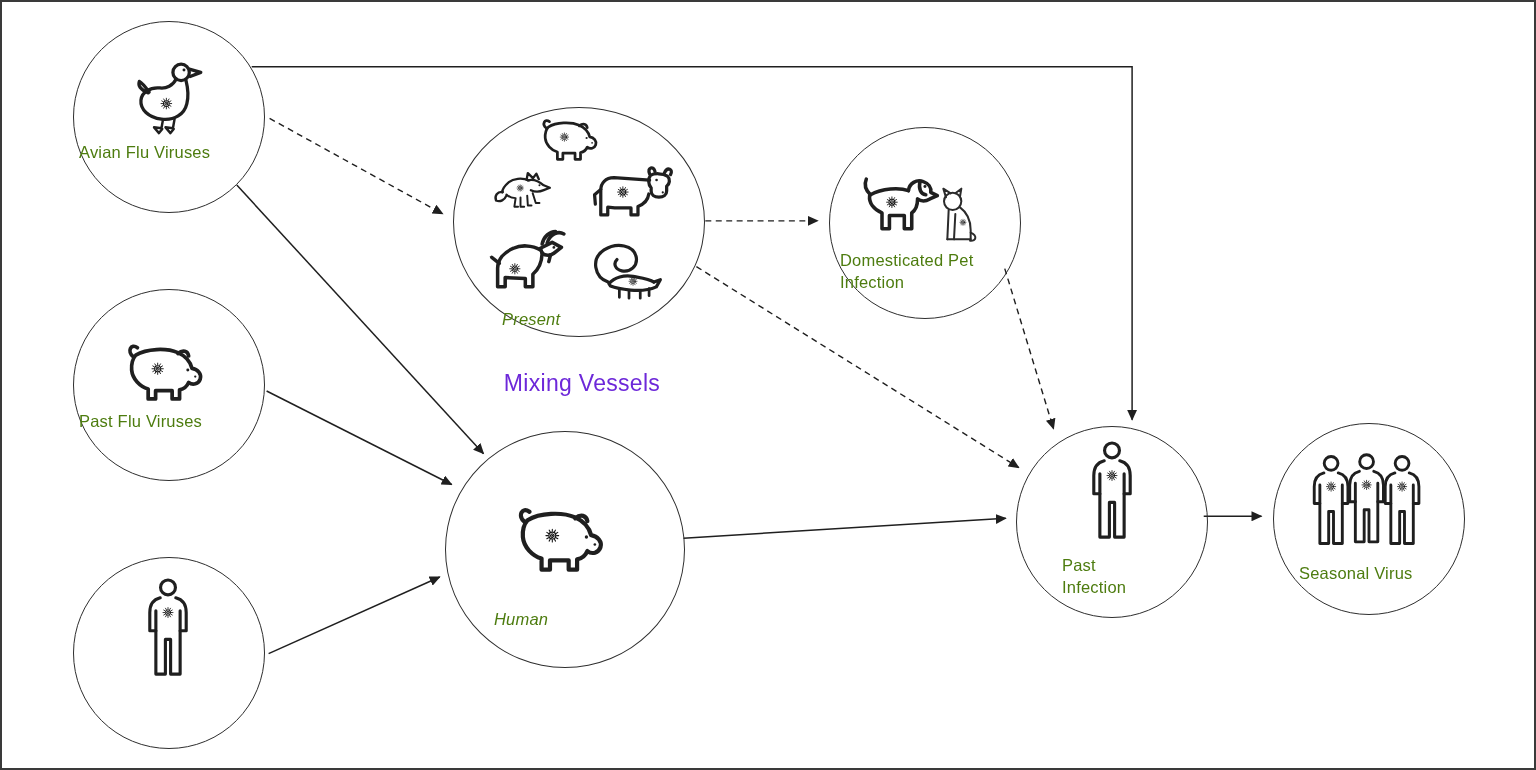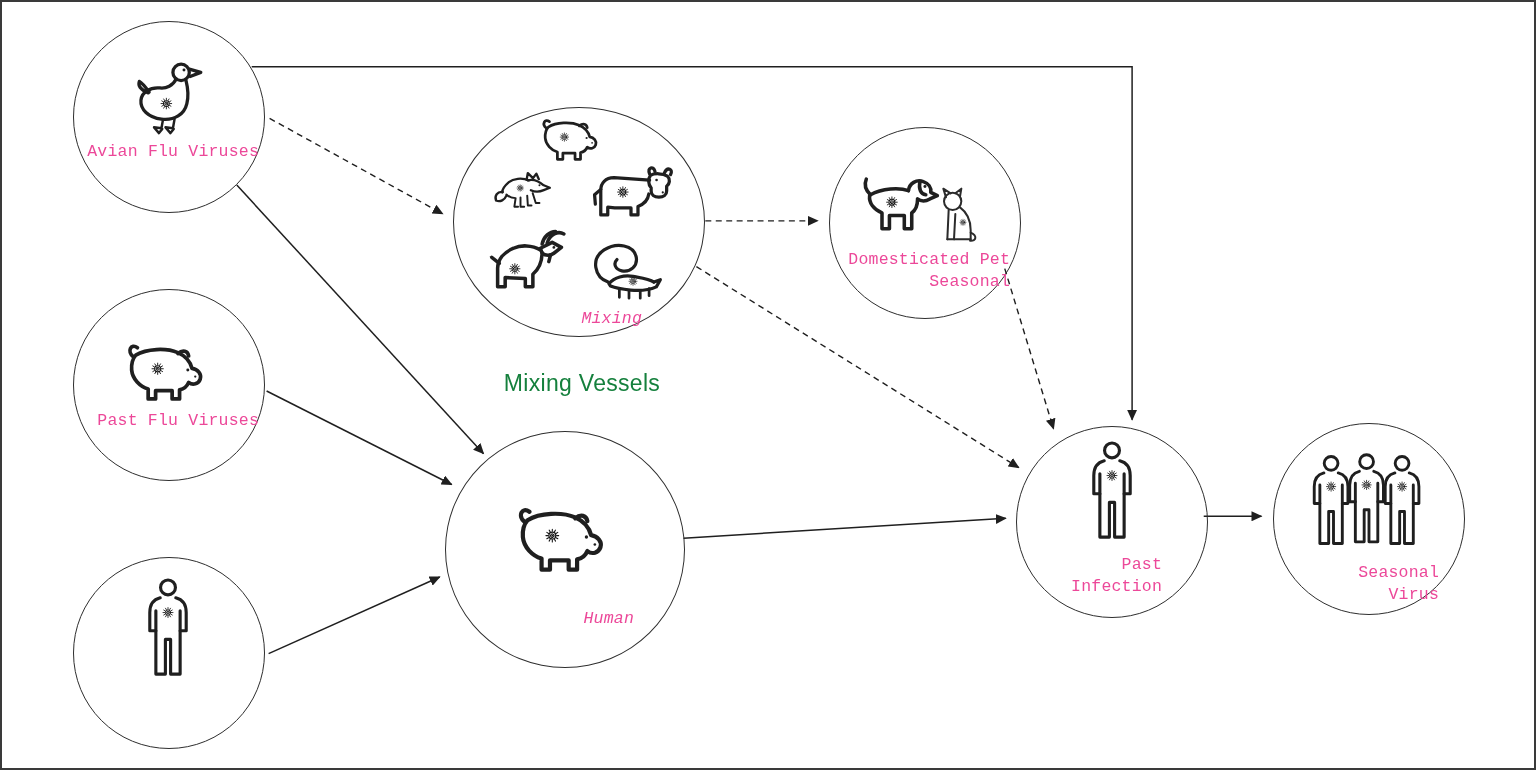--- a/index.html
+++ b/index.html
@@ -5,26 +5,26 @@
   html,body{margin:0;padding:0;background:#fff;}
   #canvas{
     position:relative;width:1536px;height:770px;box-sizing:border-box;
     background:#ffffff;border:2px solid #3a3a3a;overflow:hidden;
     font-family:"Liberation Sans",sans-serif;
   }
   .layer{position:absolute;left:0;top:0;width:100%;height:100%;}
   .node{position:absolute;border:1.6px solid #2e2e2e;border-radius:50%;background:transparent;box-sizing:border-box;}
   .ic{position:absolute;overflow:visible;}
   .lbl{
-    position:absolute;font-size:16.5px;line-height:22px;color:#ec4899;
-    text-align:right;letter-spacing:.2px;white-space:normal;font-family:Liberation Mono, monospace;
+    position:absolute;font-size:16.5px;line-height:22px;color:#4d7c0f;
+    text-align:left;letter-spacing:.2px;white-space:normal;
   }
   .lbl.it{font-style:italic;}
   .title{
-    position:absolute;font-size:23px;color:#15803d;text-align:center;letter-spacing:.3px;
+    position:absolute;font-size:23px;color:#6d28d9;text-align:center;letter-spacing:.3px;
   }
 </style>
 </head>
 <body>
 
 <div id="canvas">
 
   <svg width="0" height="0" style="position:absolute" aria-hidden="true">
     <defs>
       <symbol id="sym-virus" viewBox="0 0 20 20">
@@ -217,21 +217,21 @@
 
   <svg class="ic" style="left:1084px;top:437px;width:52px;height:106px">
       <use href="#sym-person" width="100%" height="100%"></use>
     </svg>
   <svg class="ic" style="left:1305px;top:446px;width:120px;height:106px">
       <use href="#sym-group3" width="100%" height="100%"></use>
     </svg>
 
   <div class="lbl" style="left:77px;top:139px;width:180px">Avian Flu Viruses</div>
   <div class="lbl" style="left:77px;top:408px;width:180px">Past Flu Viruses</div>
-  <div class="lbl it" style="left:500px;top:306px;width:140px">Mixing</div>
+  <div class="lbl it" style="left:500px;top:306px;width:140px">Present</div>
   <div class="lbl it" style="left:492px;top:606px;width:140px">Human</div>
-  <div class="lbl" style="left:838px;top:247px;width:170px">Domesticated Pet Seasonal</div>
+  <div class="lbl" style="left:838px;top:247px;width:170px">Domesticated Pet Infection</div>
   <div class="lbl" style="left:1060px;top:552px;width:100px">Past Infection</div>
   <div class="lbl" style="left:1297px;top:560px;width:140px">Seasonal Virus</div>
 
   <div class="title" style="left:455px;top:368px;width:250px">Mixing Vessels</div>
 
 </div>
 
 </body></html>

